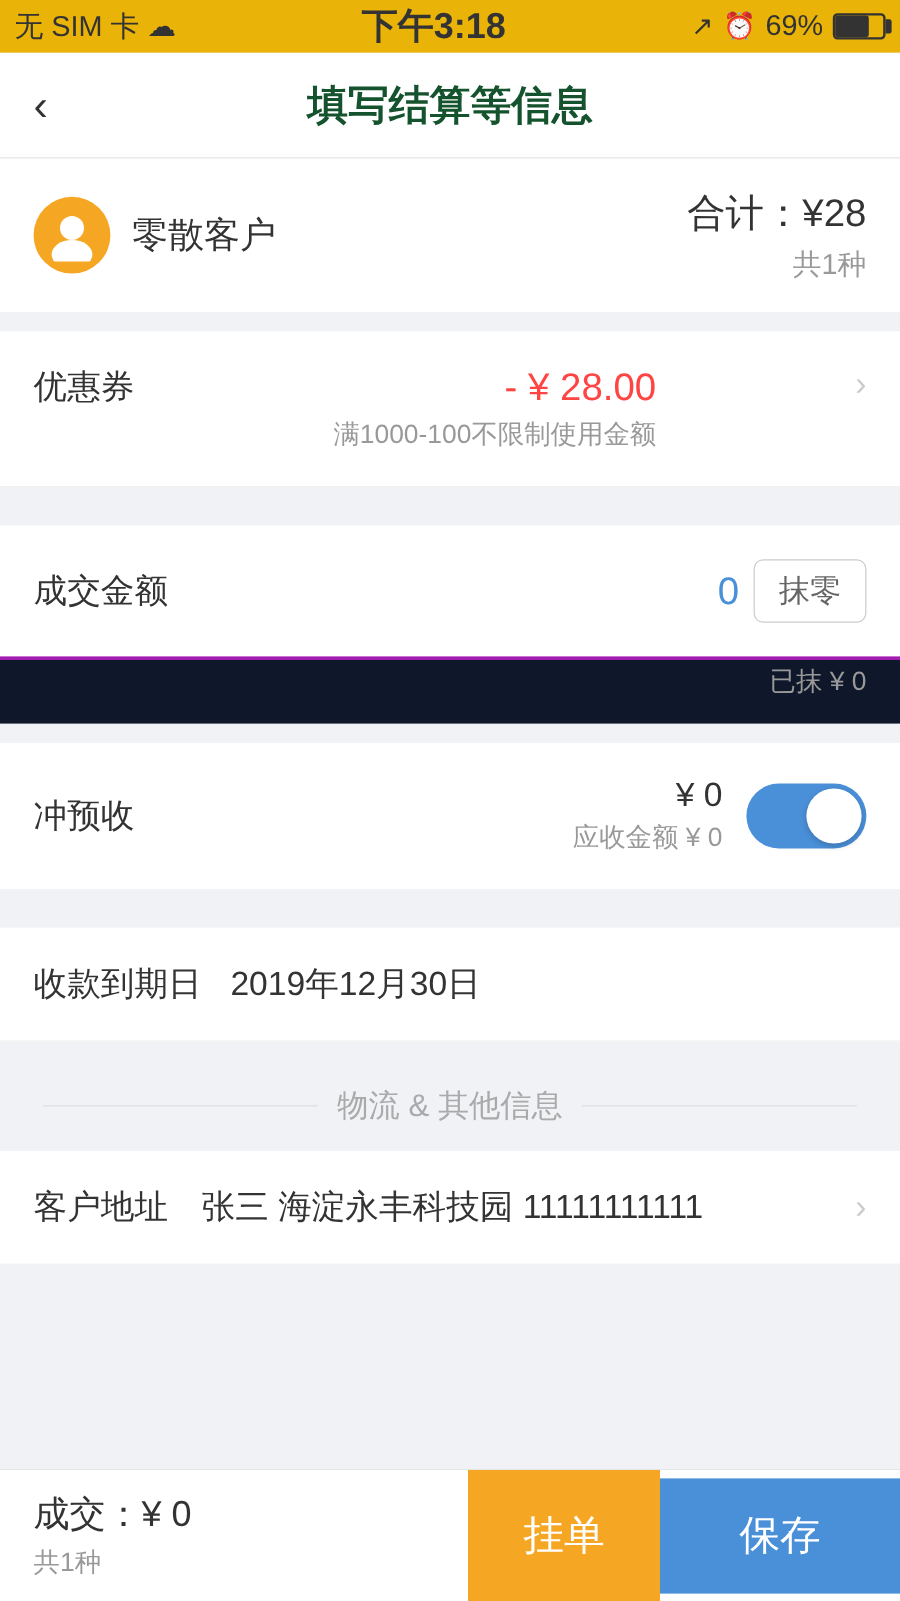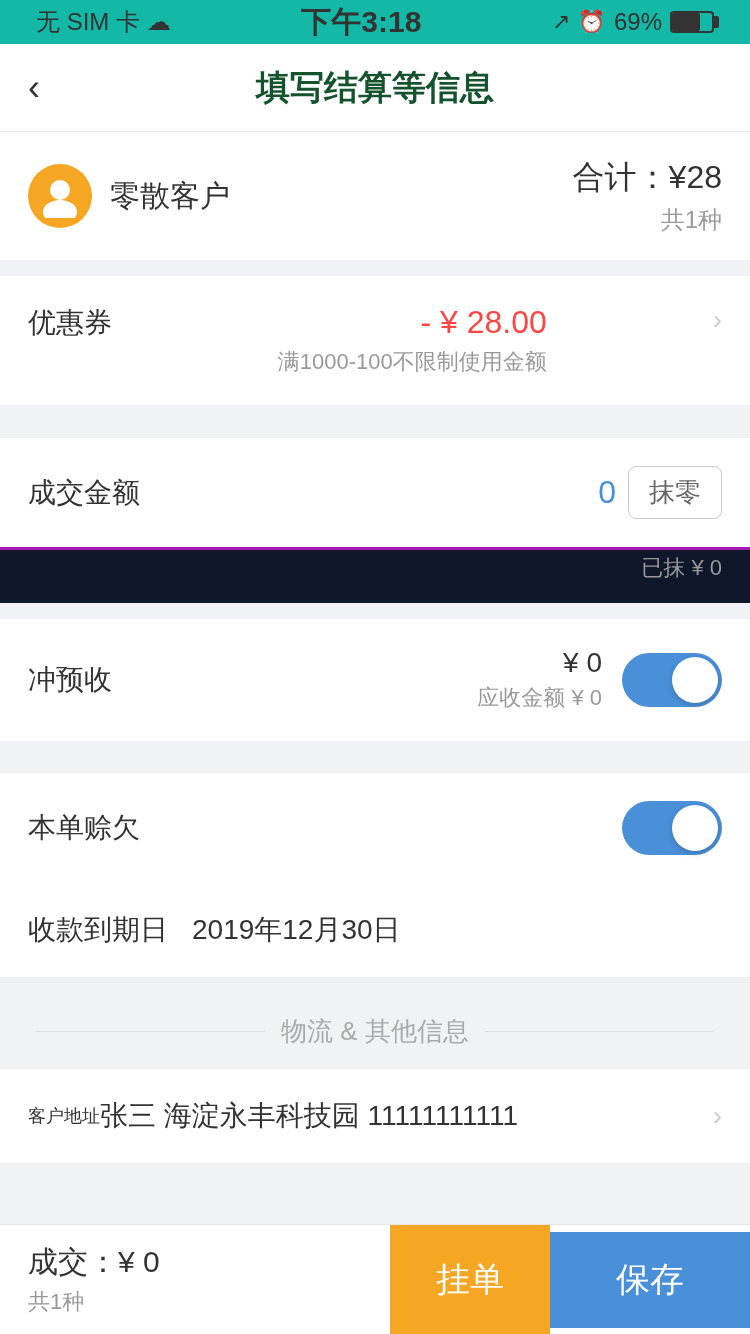--- a/index.html
+++ b/index.html
@@ -11,25 +11,25 @@
       font-family: -apple-system, "PingFang SC", "Helvetica Neue", Arial, sans-serif;
       font-size: 28px;
       color: #333;
       position: relative;
     }
 
     
     .status-bar {
       width: 100%;
       height: 44px;
-      background: #14b8a6;
-      display: flex;
-      align-items: center;
-      justify-content: space-between;
-      padding: 0 36px;
+      background: #eab308;
+      display: flex;
+      align-items: center;
+      justify-content: space-between;
+      padding: 0 12px;
       font-size: 24px;
       color: #333;
     }
     .status-left { display: flex; align-items: center; gap: 10px; }
     .status-center { font-size: 30px; font-weight: 600; }
     .status-right { display: flex; align-items: center; gap: 8px; font-size: 24px; }
     .battery-icon {
       width: 44px; height: 22px;
       border: 2px solid #333;
       border-radius: 4px;
@@ -225,21 +225,21 @@
     .date-value { font-size: 28px; color: #333; }
 
     
     .address-row {
       background: #fff;
       padding: 28px 28px;
       display: flex;
       align-items: center;
       justify-content: space-between;
     }
-    .address-label { font-size: 18px; color: #333; flex-shrink: 0; }
+    .address-label { font-size: 28px; color: #333; flex-shrink: 0; margin-right: 28px; }
     .address-value { font-size: 28px; color: #333; flex: 1; }
 
     
     .bottom-bar {
       position: fixed;
       bottom: 0;
       width: 750px;
       height: 110px;
       background: #fff;
       display: flex;
@@ -352,28 +352,20 @@
         </div>
         <div class="toggle">
           <div class="toggle-knob"></div>
         </div>
       </div>
     </div>
   </div>
 
   <div class="separator-row"></div>
 
-  <div class="card" style="margin-bottom:0;">
-    <div class="row-item" style="border-bottom:none;">
-      <span class="row-label">本单赊欠</span>
-      <div class="toggle">
-        <div class="toggle-knob"></div>
-      </div>
-    </div>
-  </div>
 
   <div class="date-row card" style="margin-bottom:16px;">
     <span class="date-label">收款到期日</span>
     <span class="date-value">2019年12月30日</span>
   </div>
 
   <div class="section-header">
     <div class="section-header-line"></div>
     <span>物流 &amp; 其他信息</span>
     <div class="section-header-line"></div>

